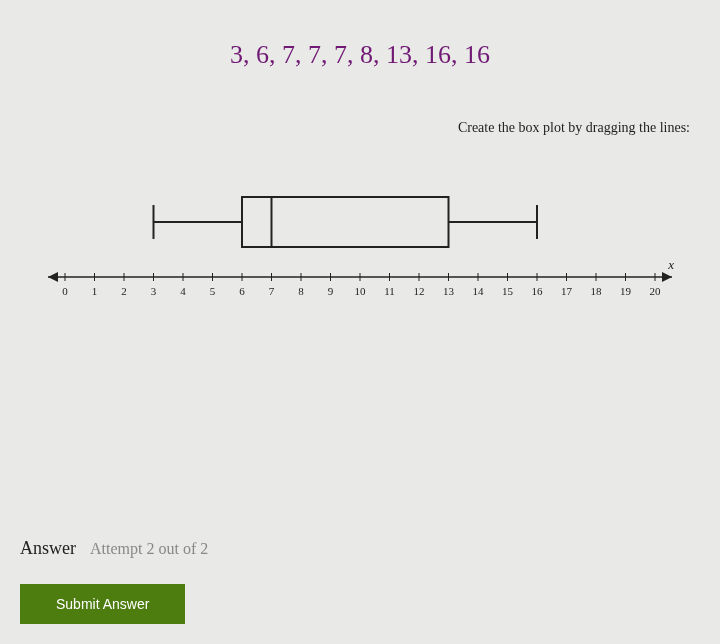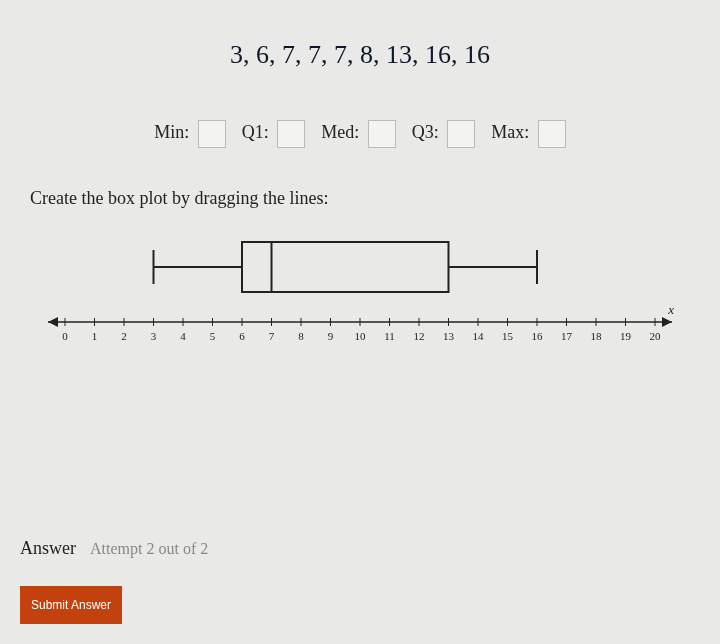--- a/index.html
+++ b/index.html
@@ -12,21 +12,21 @@
     position: relative;
     overflow: hidden;
   }
   .content {
     padding: 40px 30px 0 30px;
   }
   .data-list {
     text-align: center;
     font-size: 26px;
     margin-bottom: 50px;
-    color: #0f172a;
+    color: #701a75;
   }
   .inputs-row {
     text-align: center;
     margin-bottom: 40px;
   }
   .input-group {
     display: inline-block;
     margin: 0 6px;
     font-size: 18px;
     color: #222;
@@ -34,23 +34,23 @@
   .input-box {
     display: inline-block;
     width: 28px;
     height: 28px;
     background: #f3f3f1;
     border: 1px solid #bbb;
     vertical-align: middle;
     margin-left: 4px;
   }
   .instruction {
-    text-align: left;
-    font-size: 18px;
-    margin-bottom: 13px;
+    text-align: right;
+    font-size: 14px;
+    margin-bottom: 41px;
     color: #222;
   }
   .plot-area {
     position: relative;
     width: 640px;
     height: 130px;
     margin: 0 auto;
   }
   .boxplot-svg {
     display: block;
@@ -70,57 +70,35 @@
   .attempt-text {
     font-size: 16px;
     color: #888;
     margin-left: 10px;
     margin-top: 21px;
   }
   .submit-btn {
     position: absolute;
     left: 20px;
     bottom: 20px;
-    background: #c2410c;
+    background: #4d7c0f;
     color: #fff;
     border: none;
-    padding: 12px 11px;
-    font-size: 12px;
+    padding: 12px 36px;
+    font-size: 14px;
     font-family: Arial, sans-serif;
     cursor: pointer;
   }
 </style>
 </head>
 <body>
 
 <div class="content">
   <div class="data-list">3, 6, 7, 7, 7, 8, 13, 16, 16</div>
 
-  <div class="inputs-row">
-    <span class="input-group">
-      <span>Min:</span>
-      <span class="input-box"></span>
-    </span>
-    <span class="input-group">
-      <span>Q1:</span>
-      <span class="input-box"></span>
-    </span>
-    <span class="input-group">
-      <span>Med:</span>
-      <span class="input-box"></span>
-    </span>
-    <span class="input-group">
-      <span>Q3:</span>
-      <span class="input-box"></span>
-    </span>
-    <span class="input-group">
-      <span>Max:</span>
-      <span class="input-box"></span>
-    </span>
-  </div>
 
   <div class="instruction">Create the box plot by dragging the lines:</div>
 
   <div class="plot-area">
     <svg id="boxplot-svg" class="boxplot-svg" width="640" height="130">
         <line x1="8" y1="100" x2="632" y2="100" stroke="#222" stroke-width="1.5"></line>
         <polygon points="8,100 18,95 18,105" fill="#222"></polygon>
         <polygon points="632,100 622,95 622,105" fill="#222"></polygon>
         <line x1="25" y1="96" x2="25" y2="104" stroke="#222" stroke-width="1"></line>
         <text x="25" y="118" text-anchor="middle" font-size="11" font-family="Georgia,serif" fill="#222">0</text>

